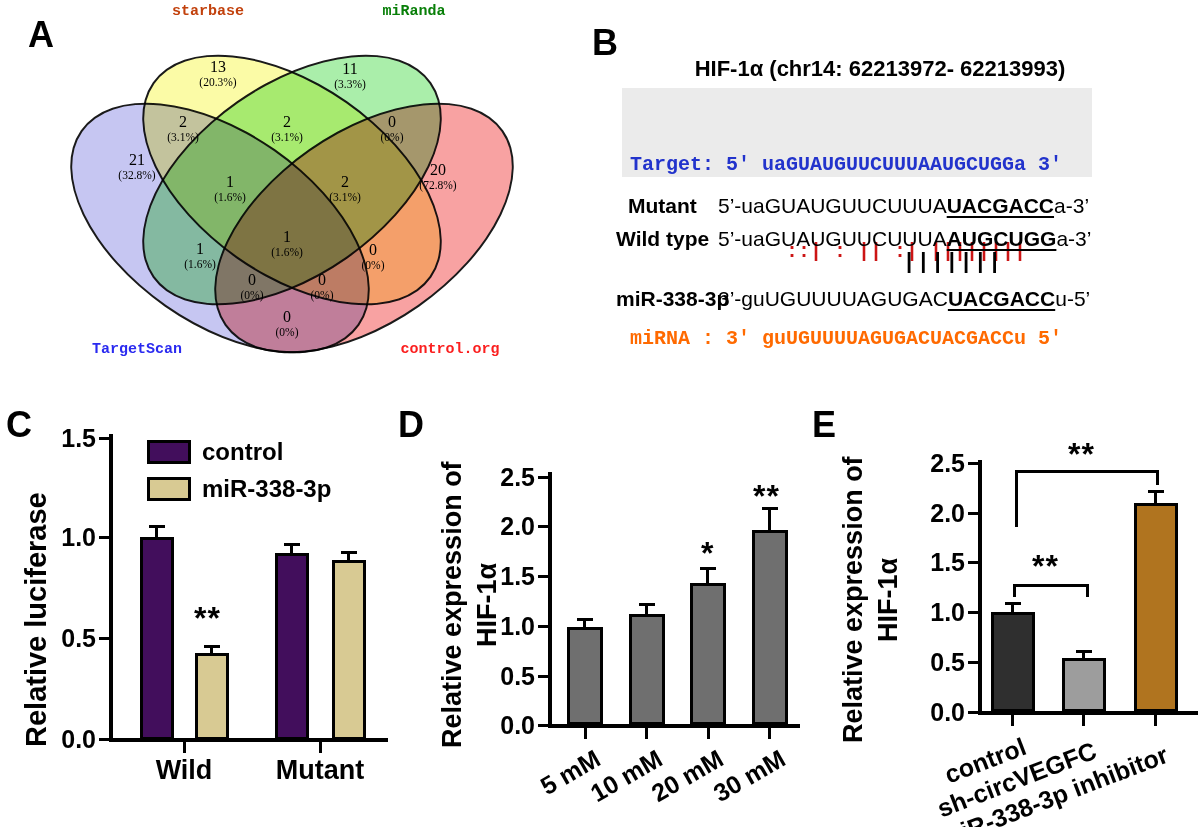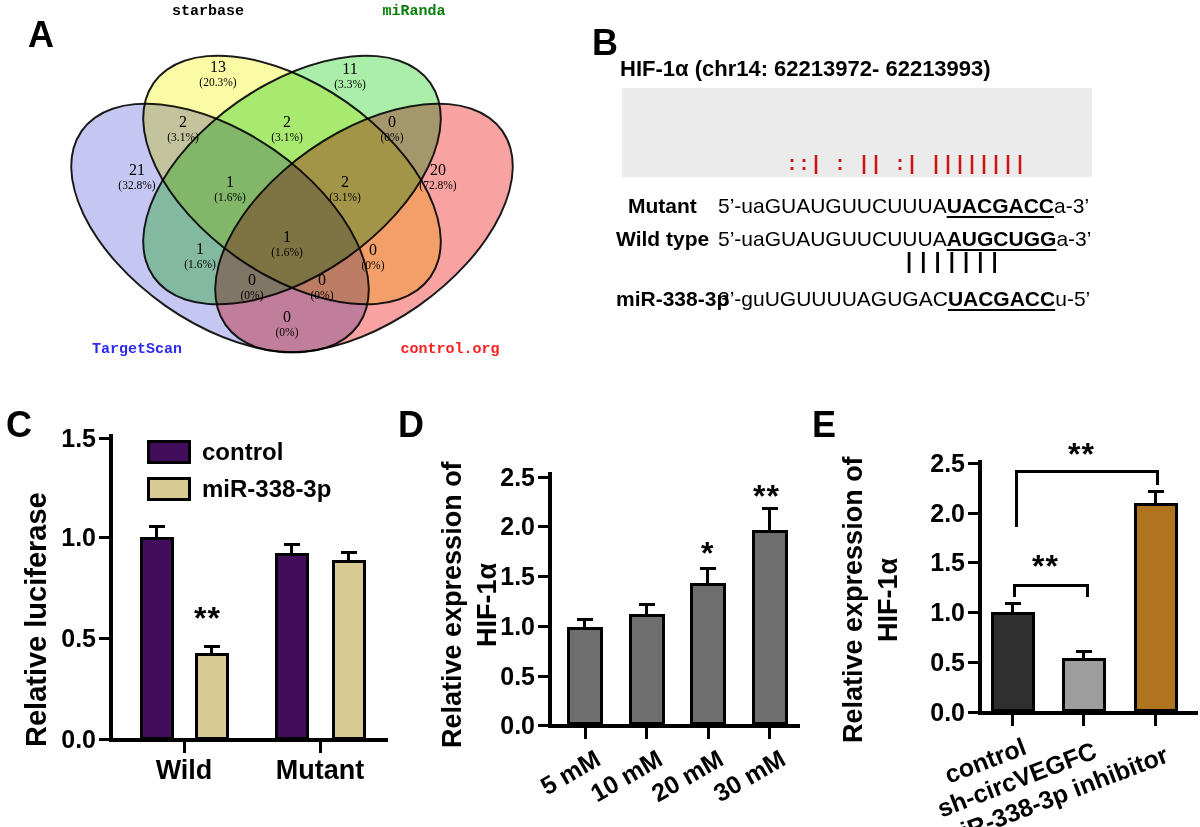--- a/index.html
+++ b/index.html
@@ -9,21 +9,21 @@
   .panel-letter{position:absolute;font-size:36px;font-weight:bold;font-family:"Liberation Sans",sans-serif;}
   
   .ell{position:absolute;width:336px;height:188px;border-radius:50%;
        border:2px solid #1a1a1a;mix-blend-mode:multiply;}
   .vregion{position:absolute;width:90px;text-align:center;font-family:"Liberation Serif",serif;line-height:1.05;}
   .vregion .cnt{font-size:16px;}
   .vregion .pct{font-size:11.5px;}
   .vset{position:absolute;width:160px;text-align:center;font-family:"Liberation Mono",monospace;
         font-size:15px;font-weight:bold;}
   
-  .b-title{position:absolute;left:620px;top:56px;width:520px;text-align:left;
+  .b-title{position:absolute;left:620px;top:56px;width:520px;text-align:center;
            font-size:22px;font-weight:bold;}
   .b-box{position:absolute;left:622px;top:88px;width:470px;height:89px;background:#ebebeb;
          font-family:"Liberation Mono",monospace;font-size:20px;font-weight:bold;
          white-space:pre;line-height:29px;padding:4px 0 0 8px;box-sizing:border-box;}
   .b-blue{color:#2233cc;}
   .b-red{color:#cc1515;}
   .b-orange{color:#ff6a00;}
   .b-lab{position:absolute;font-size:21px;font-weight:bold;white-space:nowrap;}
   .b-seq{position:absolute;font-size:21px;white-space:nowrap;}
   .bu{font-weight:bold;text-decoration:underline;text-decoration-thickness:2px;text-underline-offset:3px;}
@@ -55,34 +55,34 @@
 <div id="canvas">
 
   <div class="abs" style="left:0;top:0;width:585px;height:400px;">
     <div class="panel-letter" style="left:28px;top:14px;">A</div>
 
     <div class="ell" style="left:50px;top:132px;background:#c6c6f2;transform:rotate(35deg);"></div>
     <div class="ell" style="left:122px;top:84px;background:#fbfba6;transform:rotate(35deg);"></div>
     <div class="ell" style="left:122px;top:84px;background:#aaeeaa;transform:rotate(-35deg);"></div>
     <div class="ell" style="left:194px;top:132px;background:#f8a2a2;transform:rotate(-35deg);"></div>
 
-    <div class="vset" style="left:128px;top:3px;color:#000000;">starbase</div>
+    <div class="vset" style="left:128px;top:3px;color:#c2410c;">starbase</div>
     <div class="vset" style="left:334px;top:3px;color:#087f08;">miRanda</div>
     <div class="vset" style="left:57px;top:341px;color:#2a2af0;">TargetScan</div>
     <div class="vset" style="left:370px;top:341px;color:#fb1f1f;">control.org</div>
 
     <div class="vregion" style="left:173px;top:59px;">
       <div class="cnt">13</div>
       <div class="pct">(20.3%)</div>
     </div>
     <div class="vregion" style="left:305px;top:61px;">
       <div class="cnt">11</div>
       <div class="pct">(3.3%)</div>
     </div>
-    <div class="vregion" style="left:92px;top:162px;">
+    <div class="vregion" style="left:92px;top:152px;">
       <div class="cnt">21</div>
       <div class="pct">(32.8%)</div>
     </div>
     <div class="vregion" style="left:393px;top:162px;">
       <div class="cnt">20</div>
       <div class="pct">(72.8%)</div>
     </div>
     <div class="vregion" style="left:138px;top:114px;">
       <div class="cnt">2</div>
       <div class="pct">(3.1%)</div>
@@ -127,21 +127,23 @@
       <div class="cnt">1</div>
       <div class="pct">(1.6%)</div>
     </div>
   </div>
 
   <div>
     <div class="panel-letter" style="left:592px;top:22px;">B</div>
     <div class="b-title">HIF-1α (chr14: 62213972- 62213993)</div>
 
     <div class="b-box">
+      <div class="b-blue">Target: 5' uaGUAUGUUCUUUAAUGCUGGa 3'</div>
       <div class="b-red">             ::| : || :| ||||||||</div>
+      <div class="b-orange">miRNA : 3' guUGUUUUAGUGACUACGACCu 5'</div>
     </div>
 
     <div class="b-lab" style="left:628px;top:194px;">Mutant</div>
     <div class="b-seq" style="left:718px;top:194px;">
       <span>5’-uaGUAUGUUCUUUA</span><span class="bu">UACGACC</span><span>a-3’</span>
     </div>
 
     <div class="b-lab" style="left:616px;top:227px;">Wild type</div>
     <div class="b-seq" style="left:718px;top:227px;">
       <span>5’-uaGUAUGUUCUUUA</span><span class="bu">AUGCUGG</span><span>a-3’</span>

